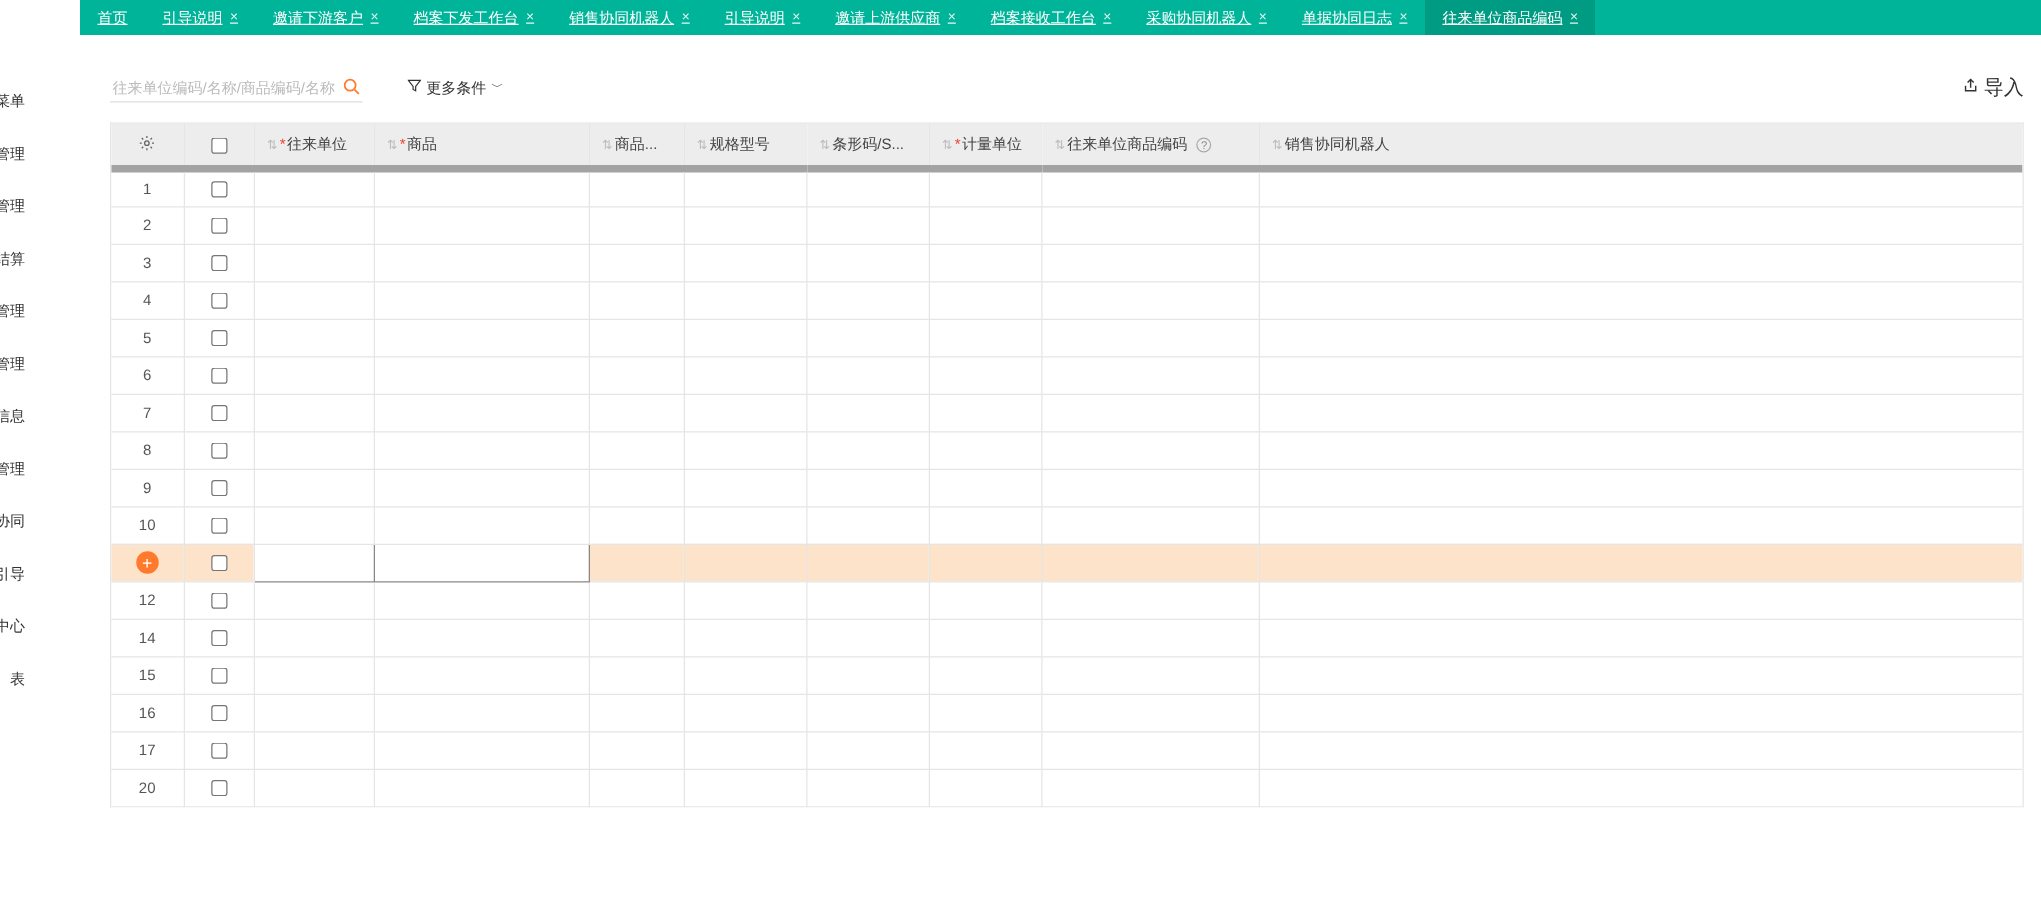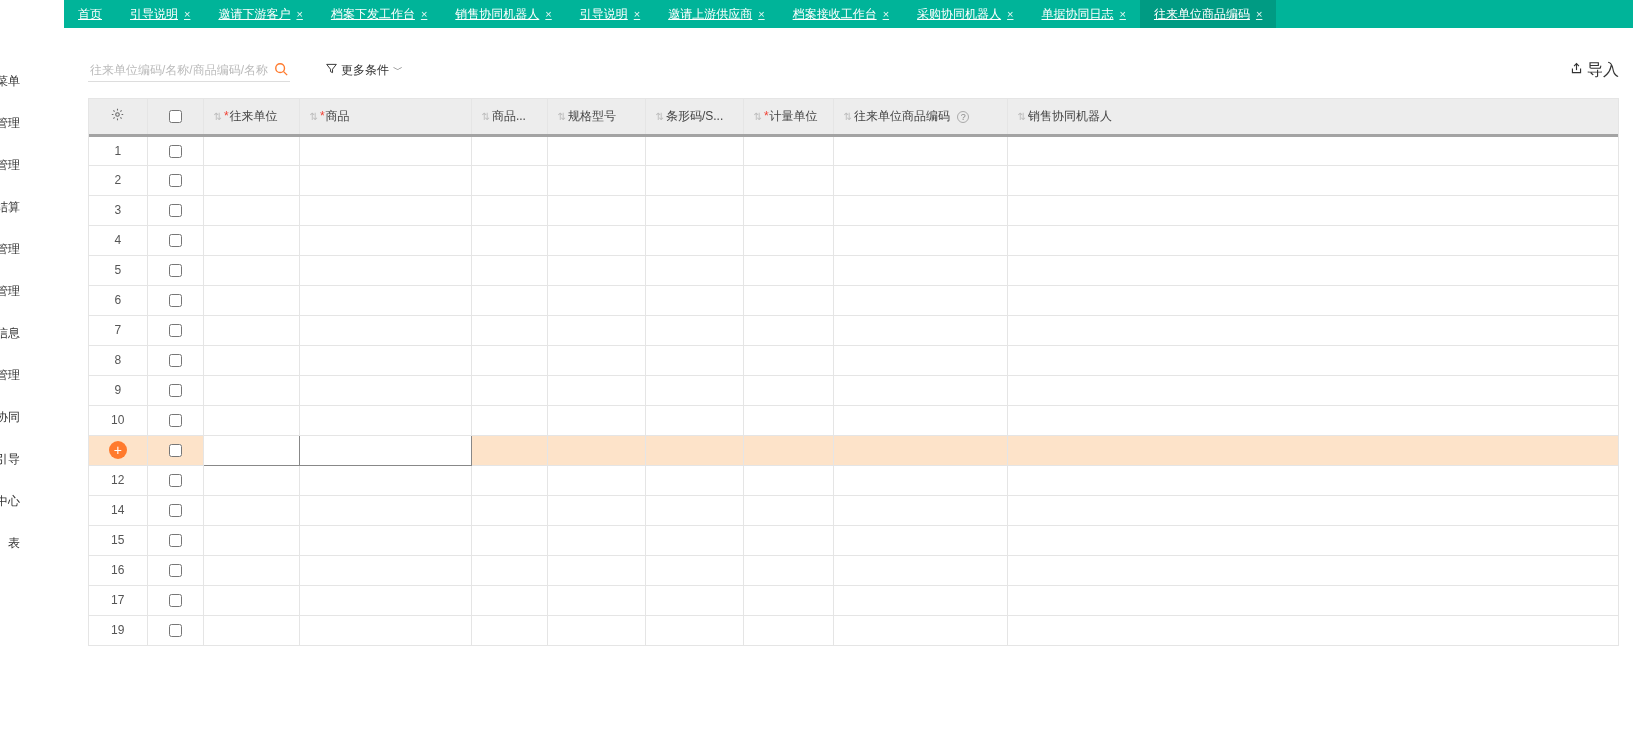--- a/index.html
+++ b/index.html
@@ -134,21 +134,21 @@
   }
   table {
     border-collapse: collapse;
     width: 100%;
     table-layout: fixed;
   }
   thead th {
     background: #ededed;
     height: 36px;
     border-right: 1px solid #e5e5e5;
-    border-bottom: 3px solid #a3a3a3;
+    border-bottom: 6px solid #a3a3a3;
     font-weight: 500;
     font-size: 12px;
     color: #444;
     text-align: left;
     padding: 0 10px;
     white-space: nowrap;
     overflow: hidden;
     text-overflow: ellipsis;
   }
   thead th:last-child { border-right: none; }
@@ -576,21 +576,21 @@
             <td></td>
             <td></td>
             <td></td>
             <td></td>
             <td></td>
             <td></td>
             <td></td>
             <td></td>
           </tr>
           <tr>
-            <td class="rownum">19</td>
+            <td class="rownum">20</td>
             <td class="check"><input type="checkbox" style=""></td>
             <td></td>
             <td></td>
             <td></td>
             <td></td>
             <td></td>
             <td></td>
             <td></td>
             <td></td>
           </tr>

